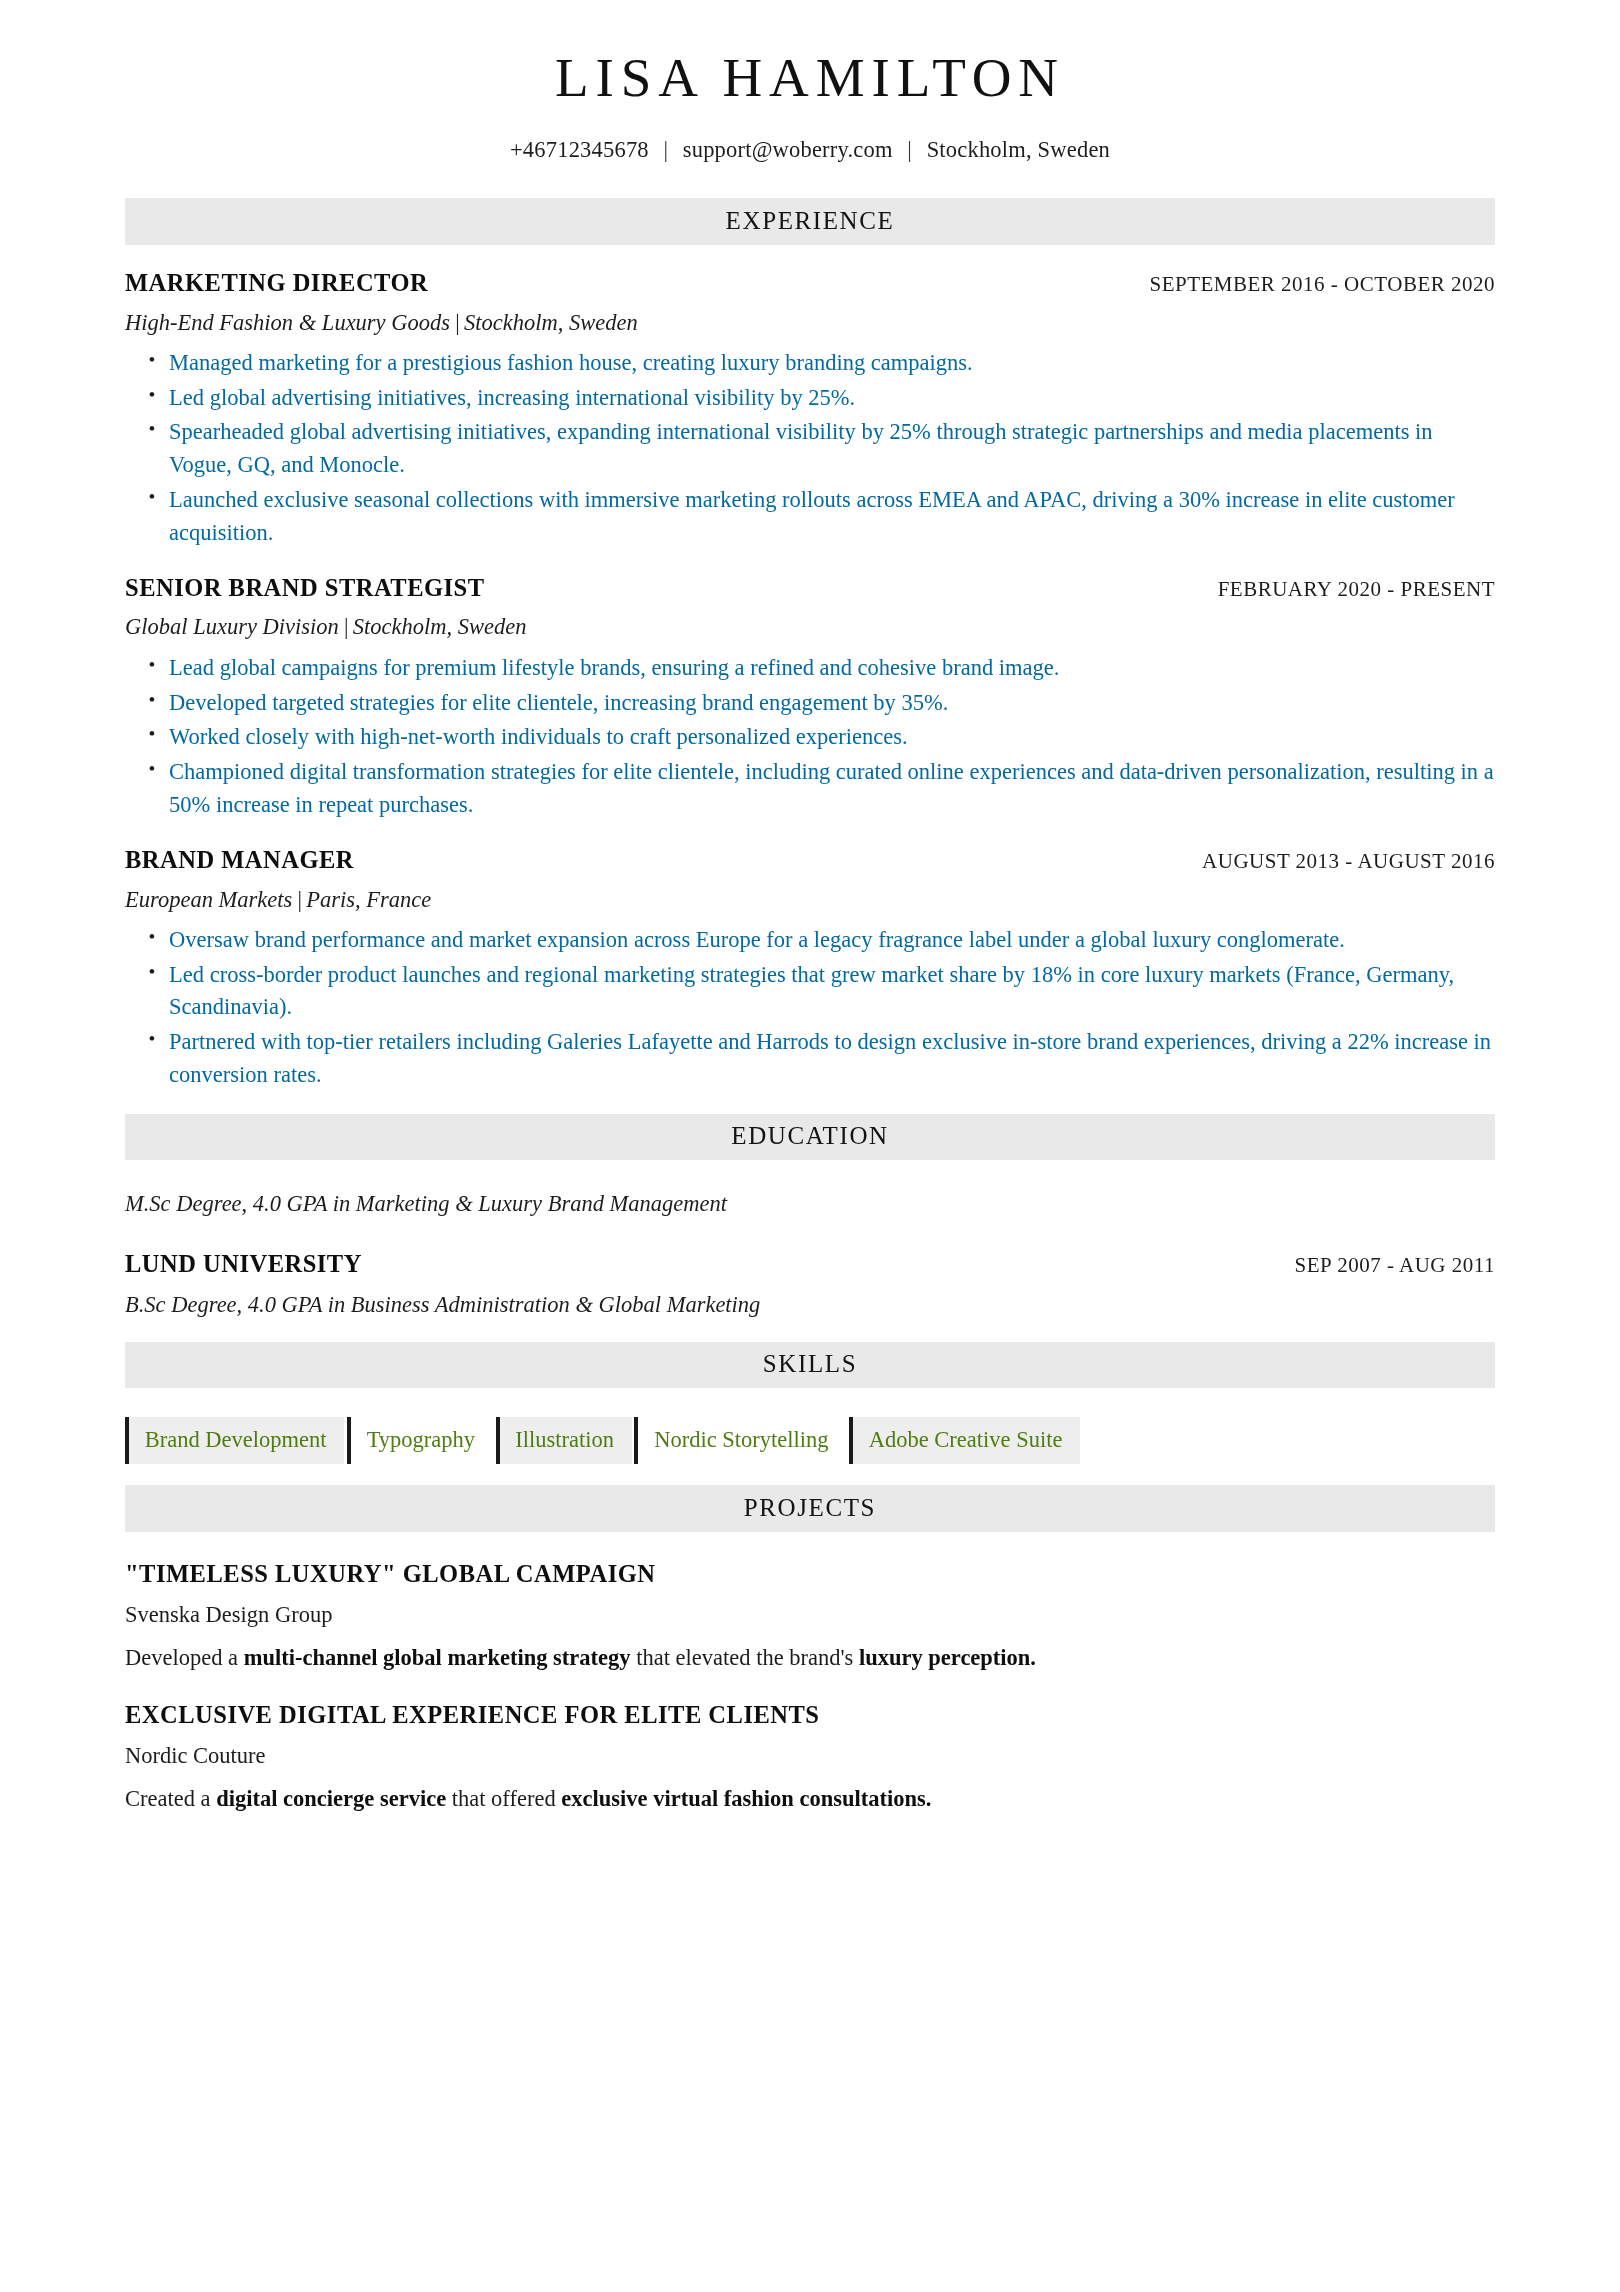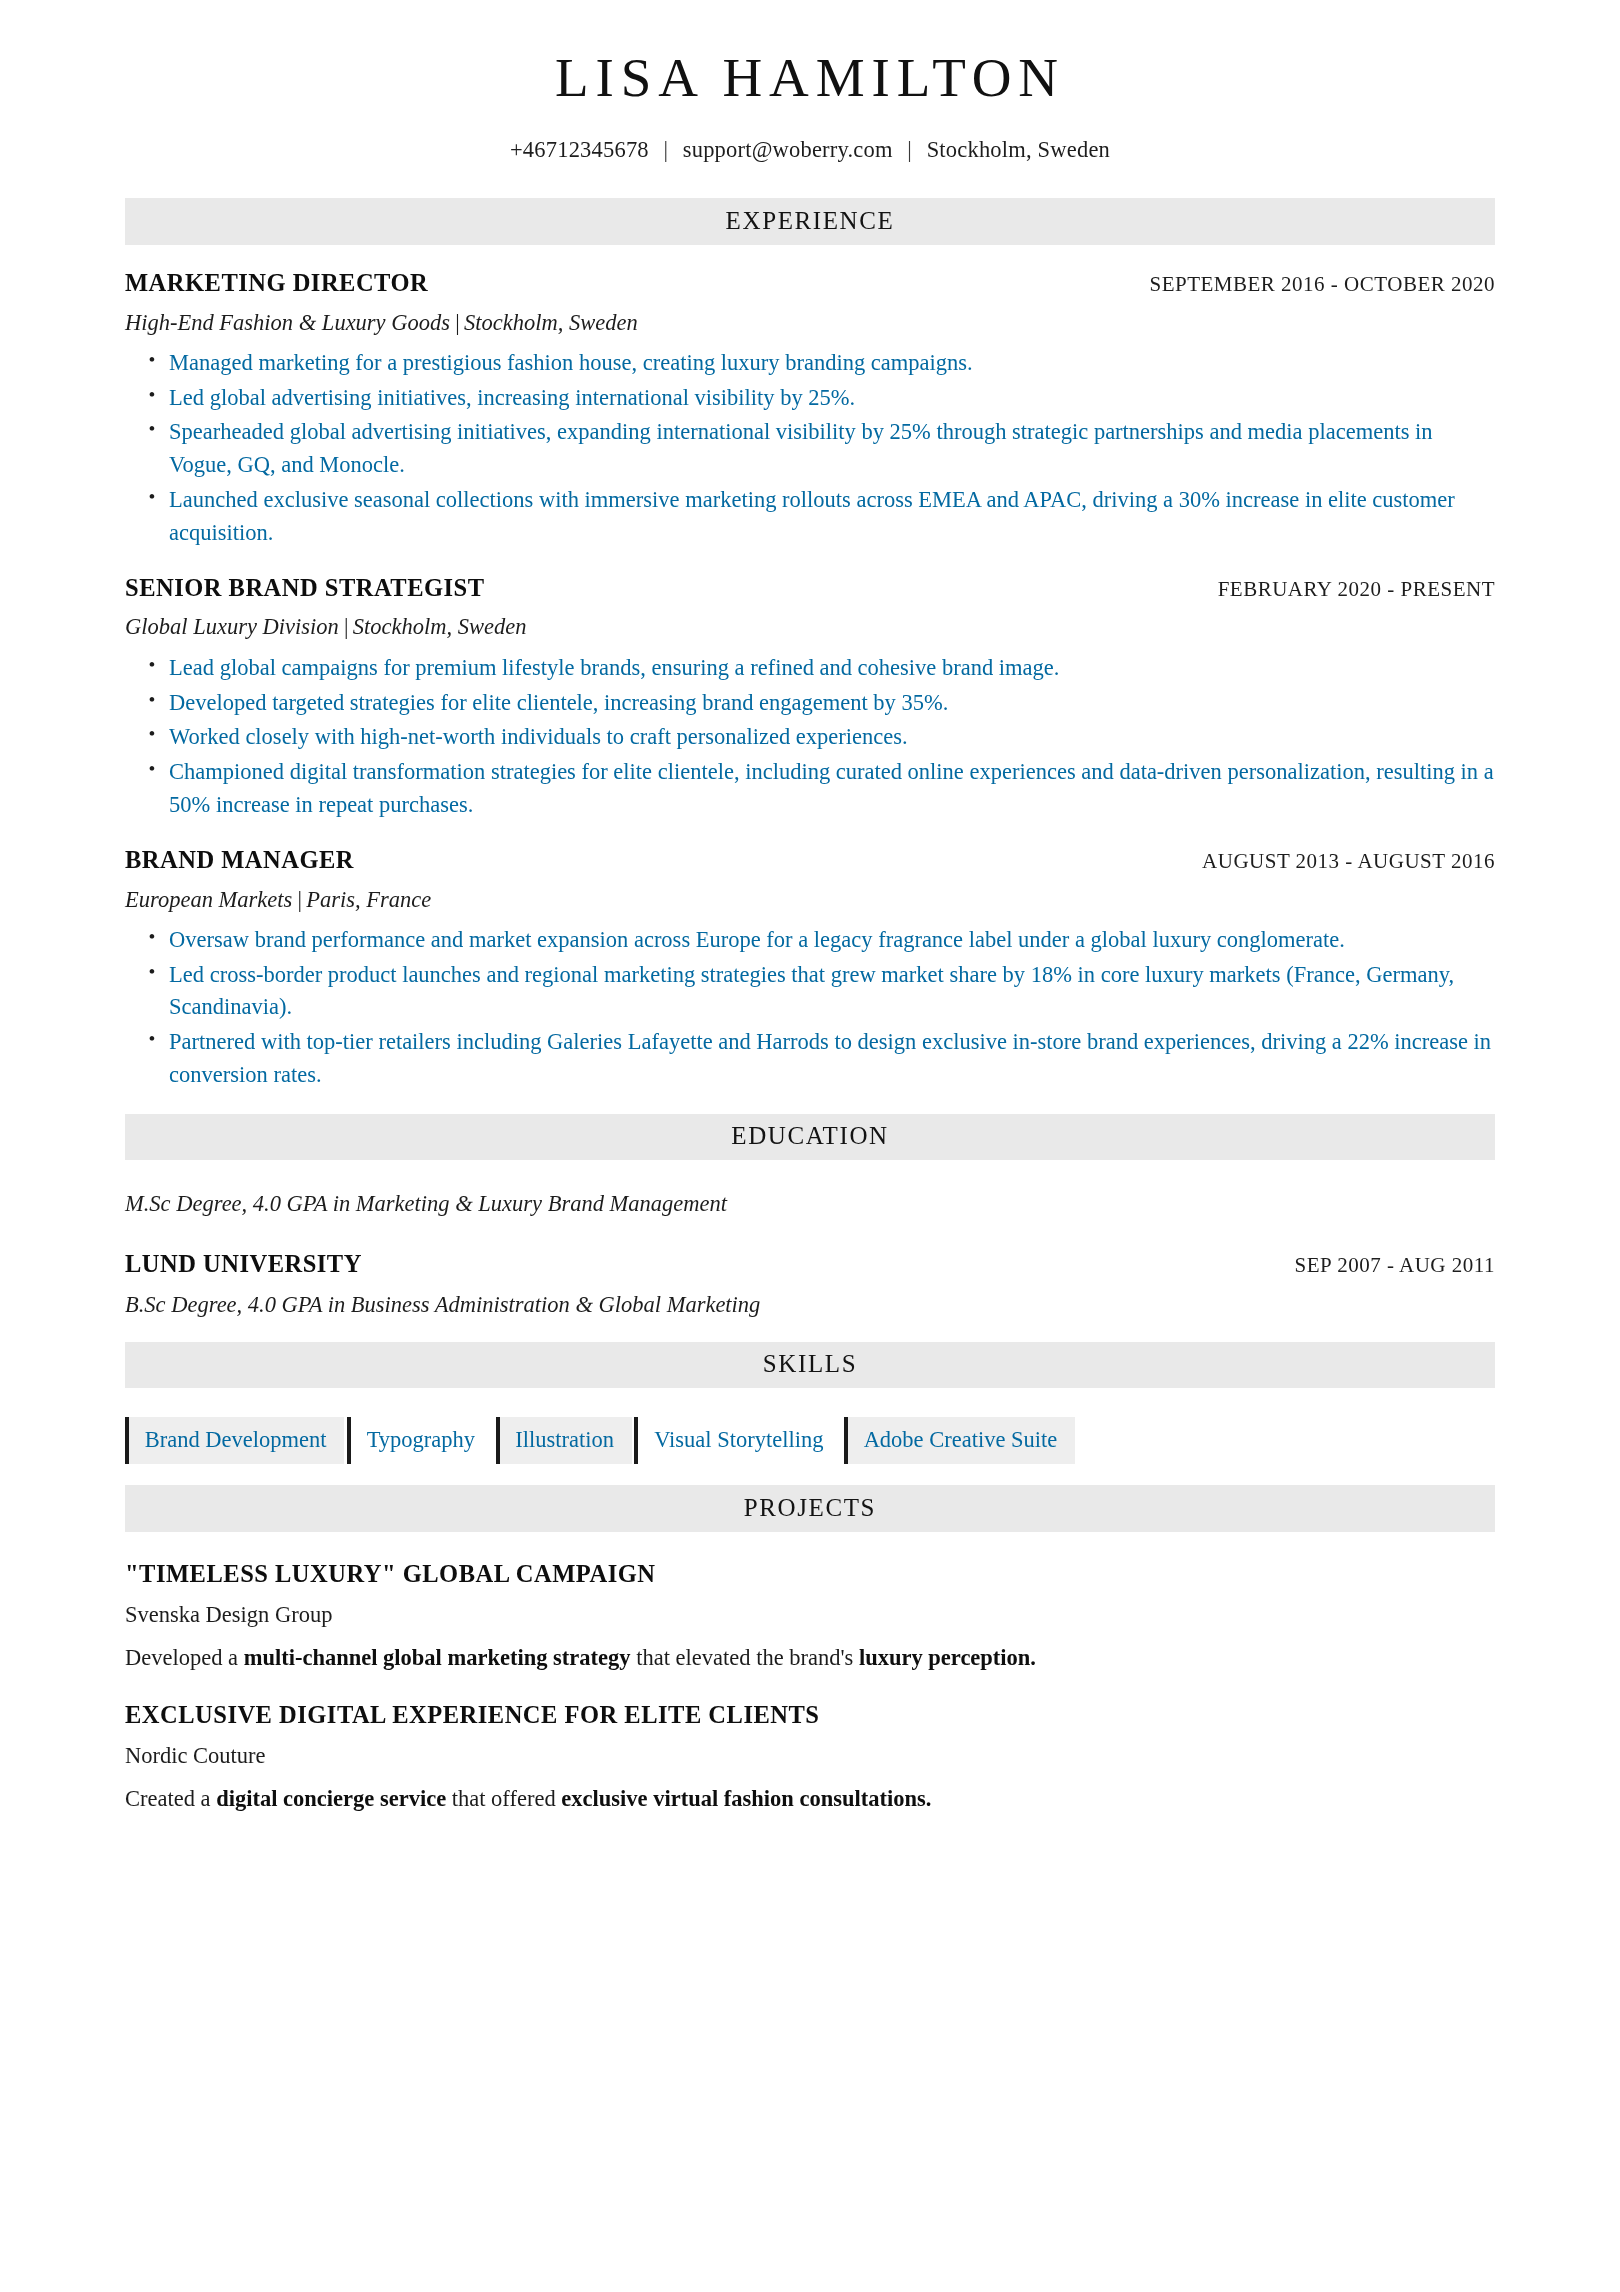--- a/index.html
+++ b/index.html
@@ -126,21 +126,21 @@
     align-items: stretch;
     gap: 0px;
     margin-top: 29px;
   }
   .skill-chip {
     display: flex;
     align-items: center;
     border-left: 4.9px solid #1a1a1a;
     padding: 8.8px 17.6px 10.8px 15.7px;
     font-size: 22.5px;
-    color: #0369a1;
+    color: #4d7c0f;
     line-height: 1.2;
     margin-right: 2.9px;
     background: transparent;
   }
   .skill-chip.shaded { background: #eeeeee; }
 
   
   .proj { margin-top: 27.4px; }
   .proj-title {
     font-size: 24.5px;
@@ -247,21 +247,21 @@
     </div>
 
   </section>
 
   <div class="sec-bar sec-gap-top">SKILLS</div>
   <section>
     <div class="skills-row">
       <div class="skill-chip shaded">Brand Development</div>
       <div class="skill-chip">Typography</div>
       <div class="skill-chip shaded">Illustration</div>
-      <div class="skill-chip">Visual Storytelling</div>
+      <div class="skill-chip">Nordic Storytelling</div>
       <div class="skill-chip shaded">Adobe Creative Suite</div>
     </div>
   </section>
 
   <div class="sec-bar sec-gap-top">PROJECTS</div>
   <section>
 
     <div class="proj">
       <div class="proj-title">"TIMELESS LUXURY" GLOBAL CAMPAIGN</div>
       <div class="proj-org">Svenska Design Group</div>

